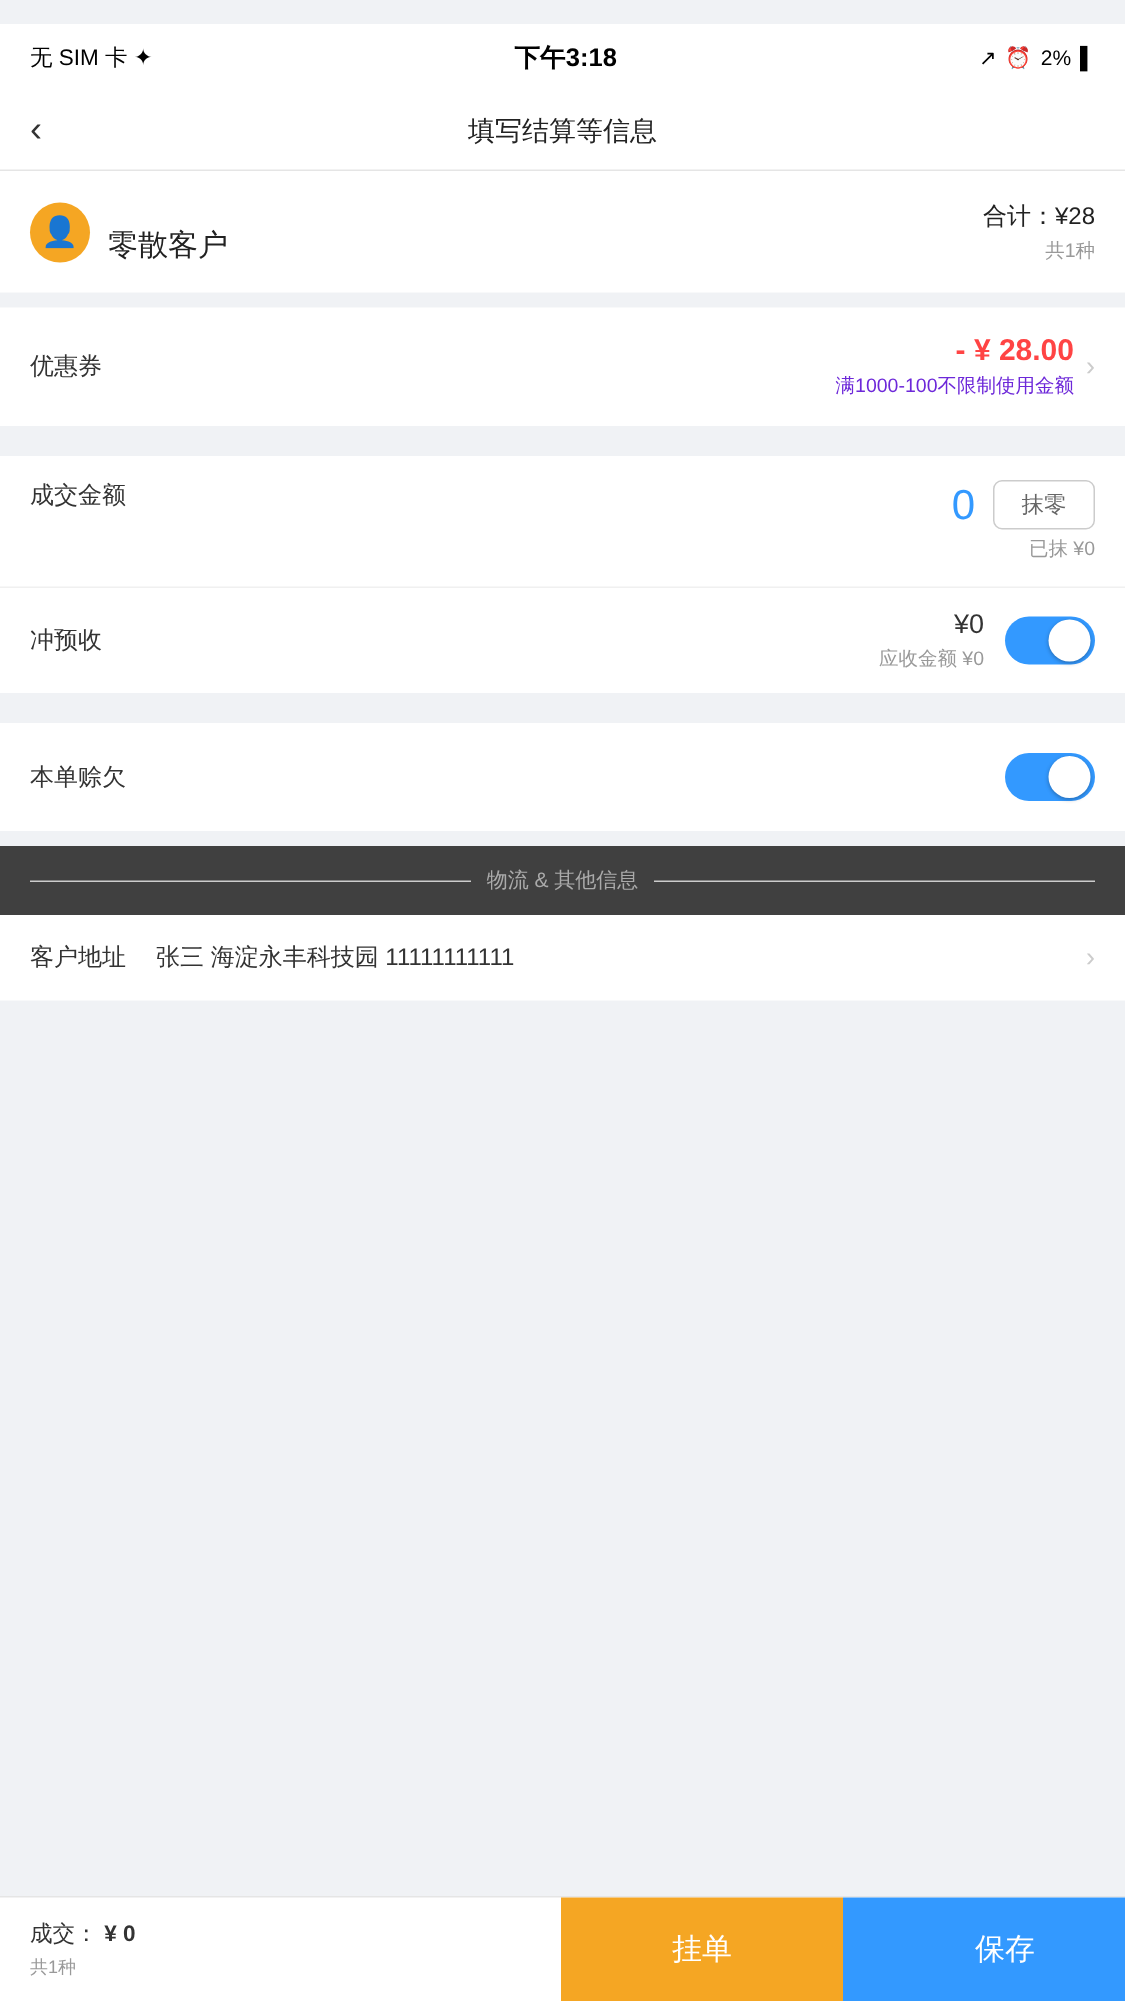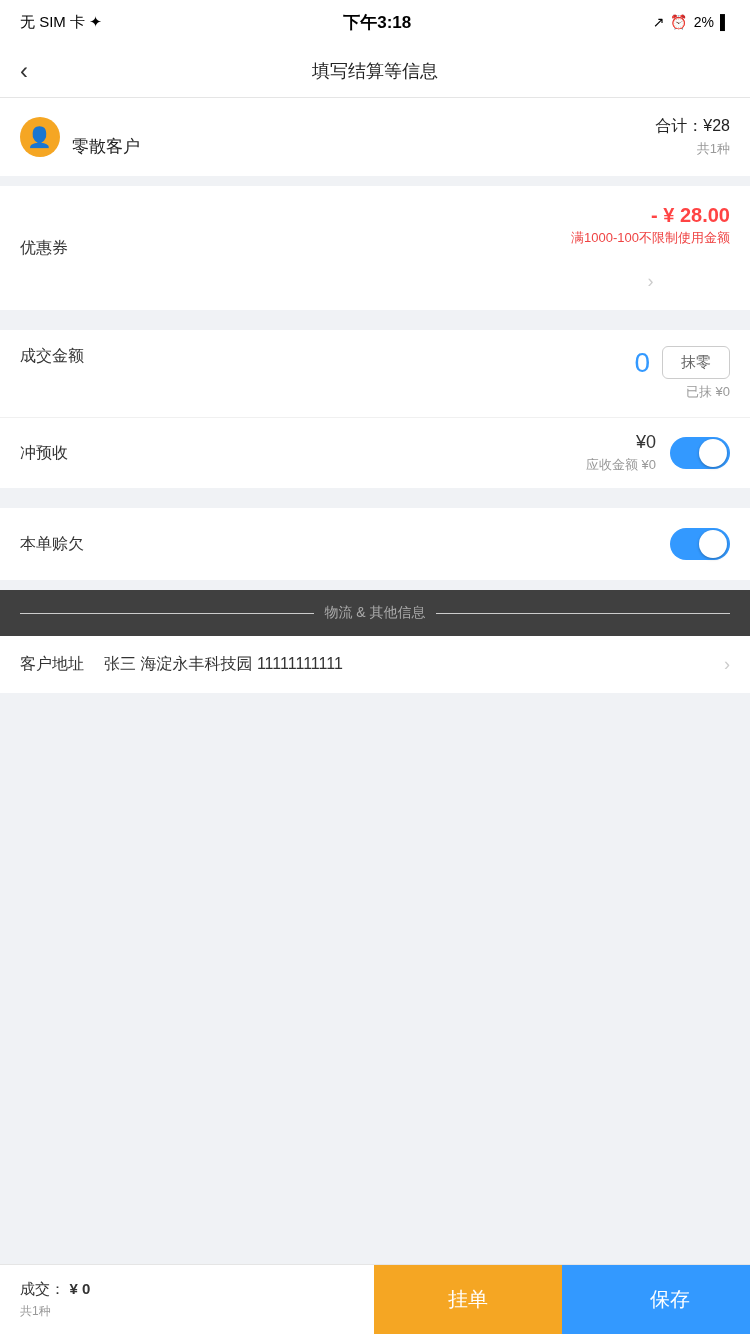--- a/index.html
+++ b/index.html
@@ -16,20 +16,21 @@
     
     .status-bar {
       height: 44px;
       background: #fff;
       display: flex;
       align-items: center;
       justify-content: space-between;
       padding: 0 20px;
       font-size: 15px;
       font-weight: 500;
+      margin-top: 16px;
     }
     .status-left { display: flex; align-items: center; gap: 8px; }
     .status-center { font-size: 17px; font-weight: 600; text-align: center; }
     .status-right { display: flex; align-items: center; gap: 6px; font-size: 14px; }
 
     
     .nav-bar {
       height: 54px;
       background: #fff;
       display: flex;
@@ -67,28 +68,28 @@
     .customer-left { display: flex; align-items: center; gap: 12px; }
     .customer-avatar {
       width: 40px;
       height: 40px;
       border-radius: 50%;
       background: #f5a623;
       display: flex; align-items: center; justify-content: center;
       font-size: 20px;
       color: #fff;
     }
-    .customer-name { font-size: 17px; color: #222; font-weight: 500; margin-top: 18px; }
+    .customer-name { font-size: 20px; color: #222; font-weight: 500; margin-top: 18px; }
     .customer-right { text-align: right; }
     .customer-total { font-size: 16px; color: #222; }
     .customer-count { font-size: 13px; color: #999; margin-top: 3px; }
     .row-label { font-size: 16px; color: #333; }
     .row-value-blue { font-size: 28px; color: #3399ff; font-weight: 300; }
     .row-value-discount { font-size: 20px; color: #ff4444; font-weight: 600; }
-    .row-value-sub { font-size: 13px; color: #ef4444; margin-top: 2px; }
+    .row-value-sub { font-size: 13px; color: #6d28d9; margin-top: 2px; }
 
     .round-btn {
       border: 1px solid #ccc;
       border-radius: 6px;
       padding: 6px 18px;
       font-size: 15px;
       color: #666;
       background: #fff;
       cursor: pointer;
     }
@@ -124,22 +125,21 @@
 
     .coupon-row {
       display: flex;
       align-items: center;
       justify-content: space-between;
       padding: 18px 20px;
     }
     .coupon-right {
       display: flex;
       align-items: center;
-      gap: 24px;
-      flex-direction: column;
+      gap: 8px;
     }
     .coupon-text-block { text-align: right; }
     .chevron-icon { color: #ccc; font-size: 18px; }
 
     
     .section-divider {
       background: #f0f2f5;
       height: 10px;
     }
 

